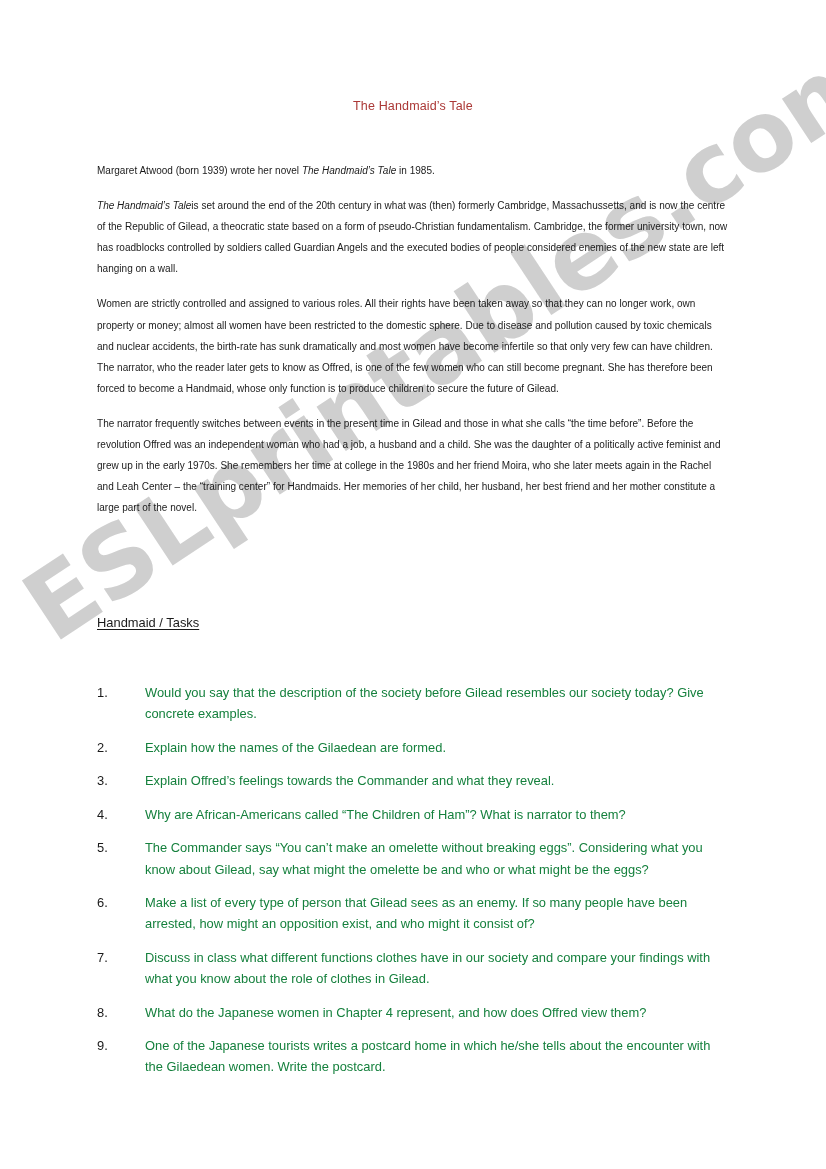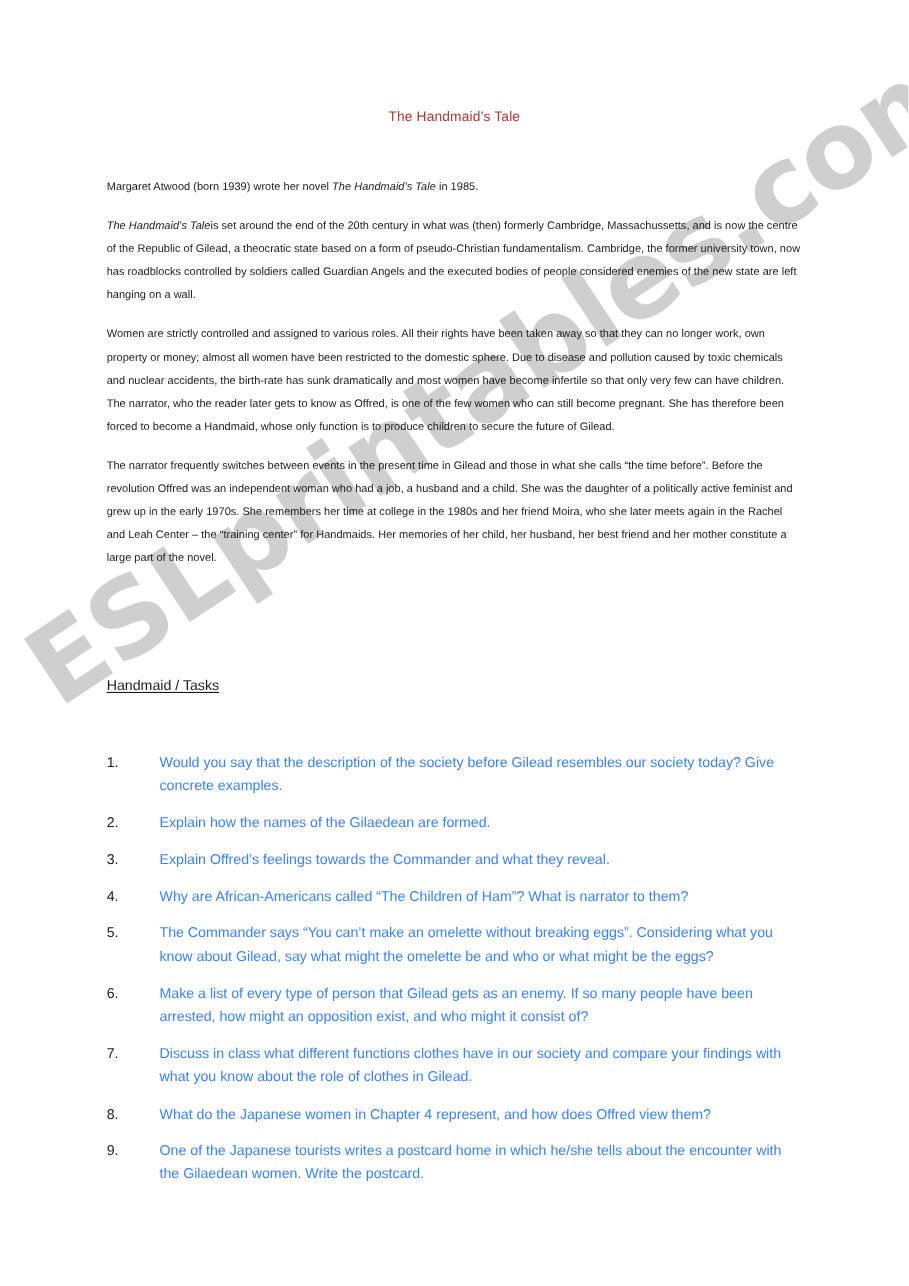--- a/index.html
+++ b/index.html
@@ -110,21 +110,21 @@
     width: 48px;
     flex: 0 0 48px;
     font-size: 12.9px;
     line-height: 21.1px;
     color: #1a1a1a;
   }
   .q-text {
     flex: 1 1 auto;
     font-size: 12.9px;
     line-height: 21.1px;
-    color: #3b82f6;
+    color: #15803d;
   }
 </style>
 </head>
 <body>
 
 <div id="page">
 
   <div id="watermark-layer">
     <div id="watermark-text" style="color: rgb(205, 205, 205);">ESLprintables.com</div>
   </div>
@@ -158,21 +158,21 @@
         <div class="q-row">
           <div class="q-num">4.</div>
           <div class="q-text">Why are African-Americans called “The Children of Ham”? What is narrator to them?</div>
         </div>
         <div class="q-row">
           <div class="q-num">5.</div>
           <div class="q-text">The Commander says “You can’t make an omelette without breaking eggs”. Considering what you know about Gilead, say what might the omelette be and who or what might be the eggs?</div>
         </div>
         <div class="q-row">
           <div class="q-num">6.</div>
-          <div class="q-text">Make a list of every type of person that Gilead gets as an enemy. If so many people have been arrested, how might an opposition exist, and who might it consist of?</div>
+          <div class="q-text">Make a list of every type of person that Gilead sees as an enemy. If so many people have been arrested, how might an opposition exist, and who might it consist of?</div>
         </div>
         <div class="q-row">
           <div class="q-num">7.</div>
           <div class="q-text">Discuss in class what different functions clothes have in our society and compare your findings with what you know about the role of clothes in Gilead.</div>
         </div>
         <div class="q-row">
           <div class="q-num">8.</div>
           <div class="q-text">What do the Japanese women in Chapter 4 represent, and how does Offred view them?</div>
         </div>
         <div class="q-row">

